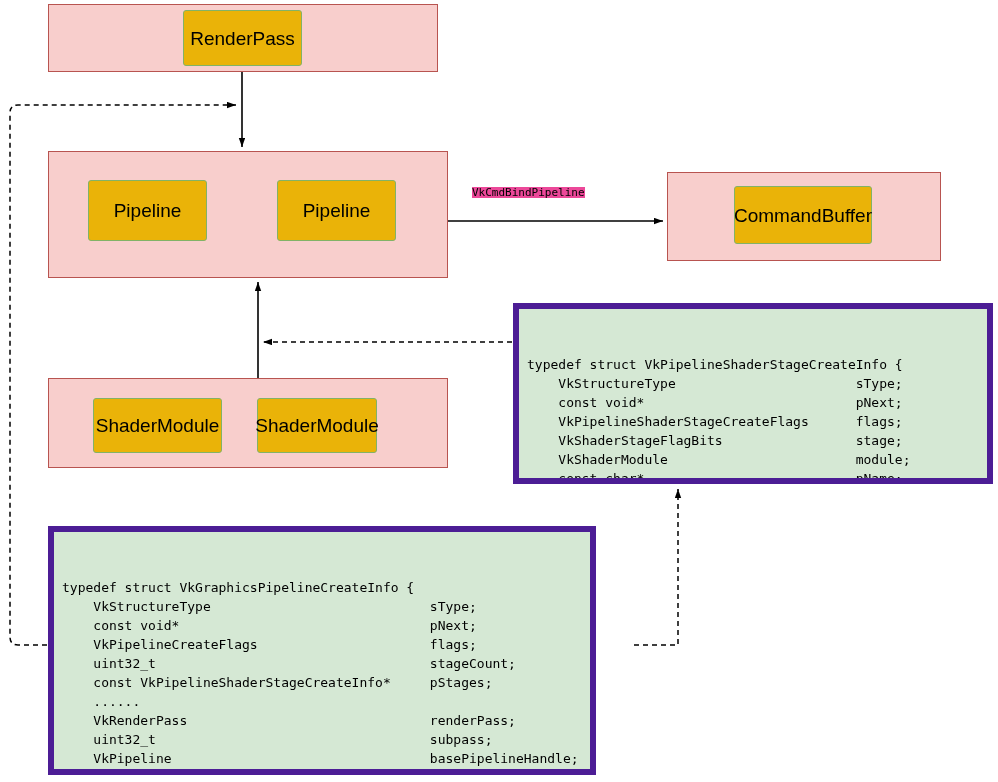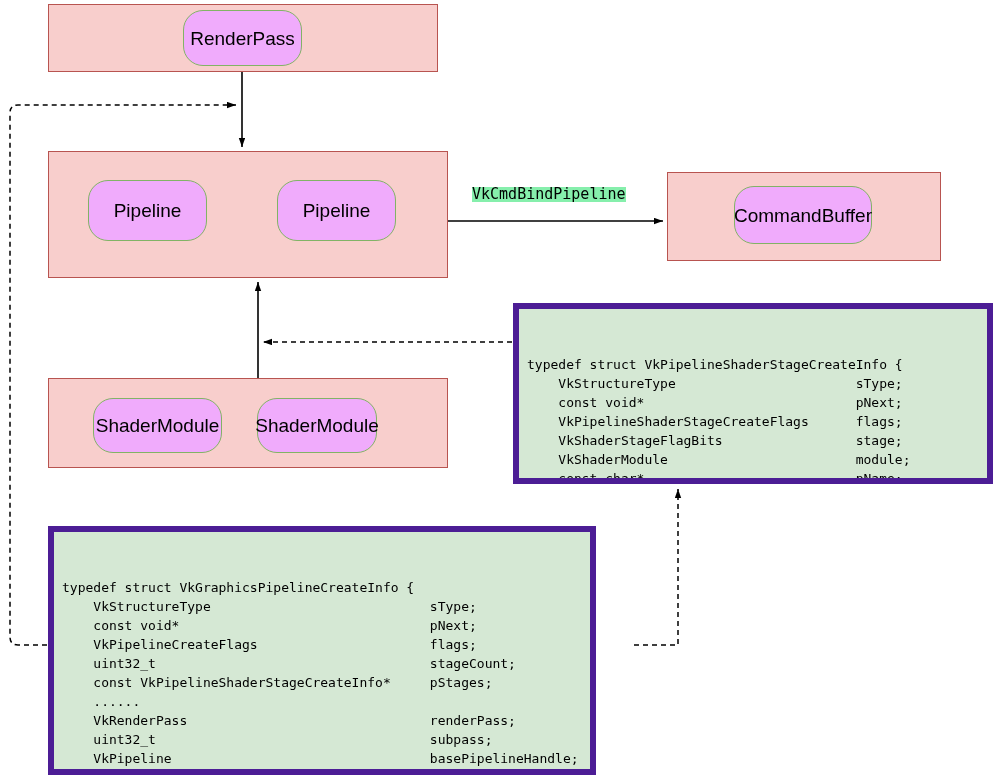--- a/index.html
+++ b/index.html
@@ -23,23 +23,23 @@
   
   .group {
     position: absolute;
     background: #f8cecc;
     border: 1px solid #b85450;
     box-sizing: border-box;
   }
   
   .entity {
     position: absolute;
-    background: #f0abfc;
+    background: #eab308;
     border: 1px solid #82b366;
-    border-radius: 20px;
+    border-radius: 3px;
     box-sizing: border-box;
     display: flex;
     align-items: center;
     justify-content: center;
     font-family: "Liberation Sans", sans-serif;
     font-size: 19px;
     color: #000000;
     line-height: 1;
     white-space: nowrap;
   }
@@ -58,23 +58,23 @@
   }
   .codeblock .code-text {
     display: block;
     padding: 8px 0 0 8px;
     white-space: pre;
   }
   
   .edge-label {
     position: absolute;
     font-family: "DejaVu Sans Mono", "Liberation Mono", monospace;
-    font-size: 15px;
+    font-size: 11px;
     color: #000000;
-    background: #86efac;
+    background: #ec4899;
     white-space: nowrap;
     line-height: 1;
   }
   svg.edges {
     position: absolute;
     left: 0; top: 0;
     width: 998px;
     height: 782px;
     pointer-events: none;
     overflow: visible;

